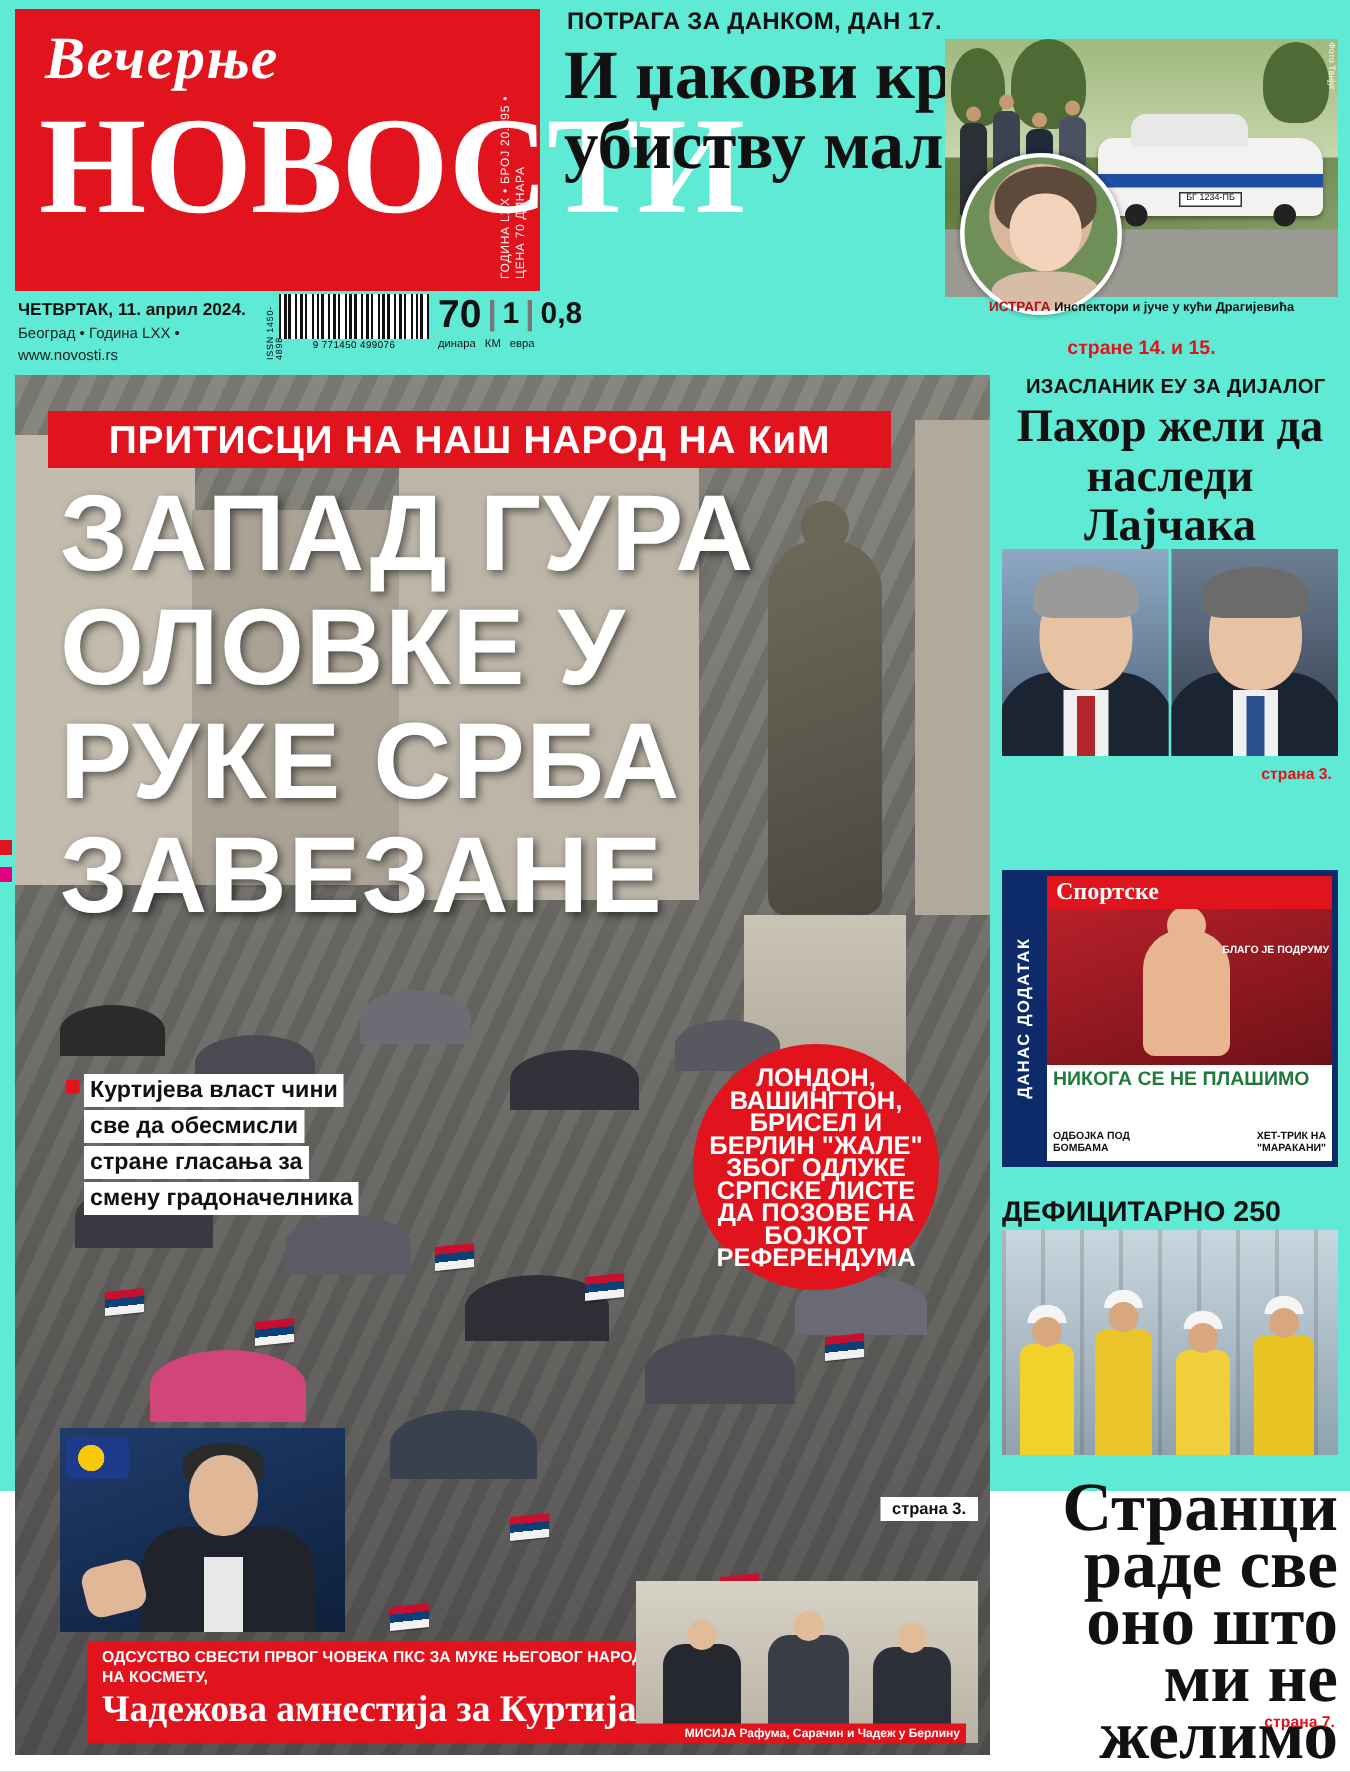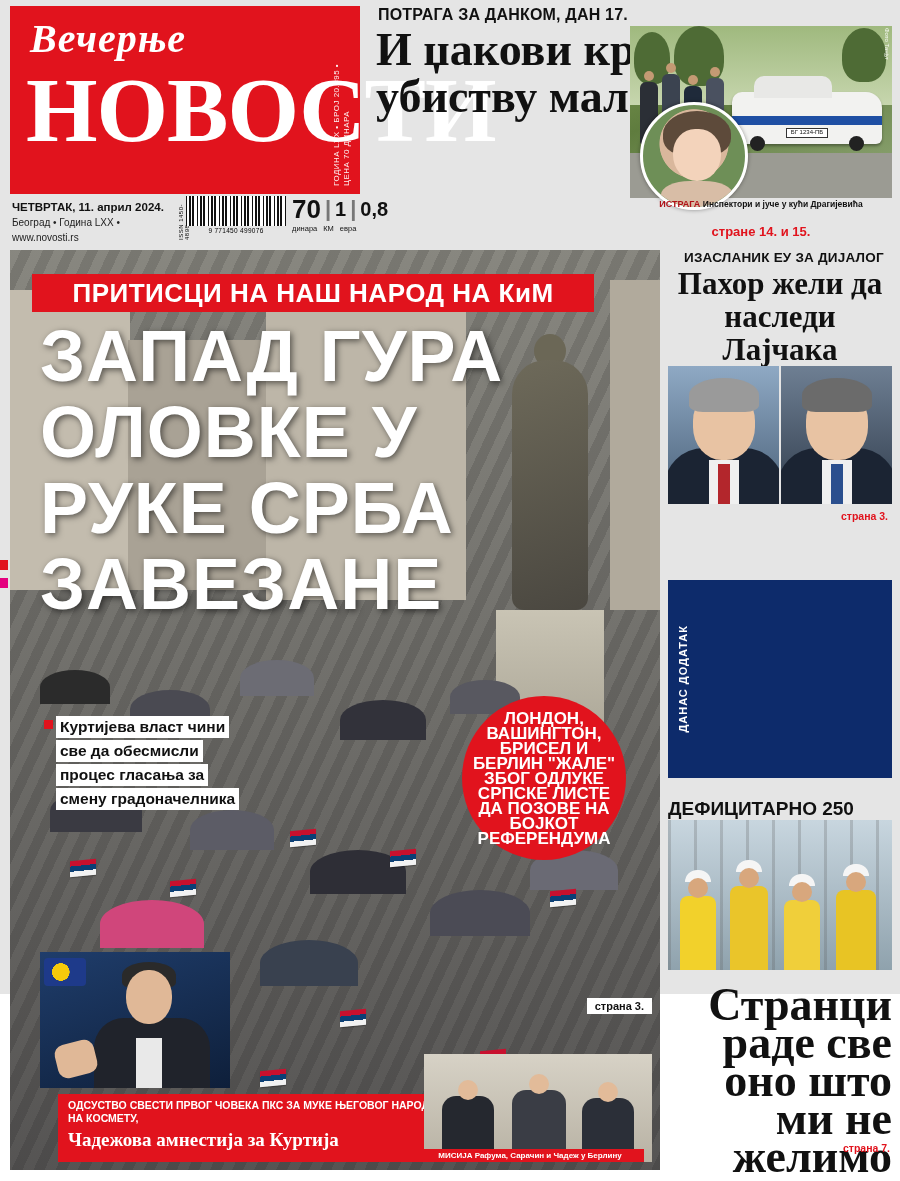--- a/index.html
+++ b/index.html
@@ -2,21 +2,21 @@
 <html><head>
 <meta charset="utf-8">
 <style>
   * { box-sizing: border-box; margin: 0; padding: 0; }
   html, body {
     width: 900px; height: 1181px;
     background: #ffffff;
     font-family: "Liberation Sans", sans-serif;
     overflow: hidden;
   }
-  .page { position: relative; width: 900px; height: 994px; background:#e5e5e5; }
+  .page { position: relative; width: 900px; height: 994px; background:#5eead4; }
 
   
   .masthead { position:absolute; left:0; top:0; width:900px; height:240px; }
   .logo-box {
     position:absolute; left:10px; top:6px; width:350px; height:188px;
     background:#e1131d; color:#fff; padding:10px 12px 0 14px;
   }
   .logo-vecernje {
     font-family:"Liberation Serif", serif; font-weight:bold; font-style:italic;
     font-size:40px; letter-spacing:1px; line-height:46px; padding-left:6px;
@@ -168,32 +168,32 @@
   .kurti-photo .khand { position:absolute; left:16px; bottom:12px; width:40px; height:34px;
     background:#e0b897; border-radius:10px; transform:rotate(-14deg); }
   .kurti-photo .flagmini { position:absolute; left:4px; top:6px; width:42px; height:28px;
     background:radial-gradient(circle at 40% 50%,#f6c90b 0 30%,#1e3a8a 31% 100%); border-radius:4px; }
   .bottom-bar {
     position:absolute; left:16px; bottom:8px; width:394px; background:#e1131d; color:#fff;
     padding:5px 10px 8px;
     margin-left:32px;
   }
   .bottom-bar .k { font-size:10.5px; font-weight:bold; line-height:13px; }
-  .bottom-bar .h { font-family:"Liberation Serif", serif; font-size:19px; font-weight:bold; line-height:29px; }
+  .bottom-bar .h { font-family:"Liberation Serif", serif; font-size:25px; font-weight:bold; line-height:29px; }
   .mission-photo {
     position:absolute; right:8px; bottom:8px; width:228px; height:108px;
     background:linear-gradient(#d7d2c6,#b8b2a4); overflow:hidden;
   }
   .mp-person { position:absolute; bottom:0; background:#25282f; border-radius:14px 14px 0 0; }
   .mp-person:after { content:""; position:absolute; left:50%; transform:translateX(-50%);
     top:-16px; width:20px; height:20px; background:#e2bb99; border-radius:50%; }
   .mission-cap {
     position:absolute; right:8px; bottom:-0px; width:228px;
     background:#e1131d; color:#fff; font-size:8px; font-weight:bold;
-    padding:2px 4px; text-align:center;
+    padding:2px 4px; text-align:right;
   }
   .strana2 { position:absolute; left:416px; bottom:8px; background:#e1131d; color:#fff;
     font-size:10px; font-weight:bold; padding:3px 8px; }
 
   
   .right-col { position:absolute; left:668px; top:250px; width:224px; height:920px; }
   .rc-kicker { font-size:13.5px; font-weight:bold; color:#111; letter-spacing:.2px;padding-left:16px; }
   .rc-head {
     font-family:"Liberation Serif", serif; font-weight:bold; font-size:31px;
     line-height:33px; color:#111; text-align:center; margin-top:2px;
@@ -384,21 +384,21 @@
       <div>ОЛОВКЕ У</div>
       <div>РУКЕ СРБА</div>
       <div>ЗАВЕЗАНЕ</div>
     </div>
 
     <div class="bullets">
       <div class="bullet">
         <span class="sq"></span>
         <span class="ln">Куртијева власт чини</span>
         <span class="ln">све да обесмисли</span>
-        <span class="ln">процес гласања за</span>
+        <span class="ln">стране гласања за</span>
         <span class="ln">смену градоначелника</span>
       </div>
     </div>
 
     <div class="circle-badge">ЛОНДОН, ВАШИНГТОН, БРИСЕЛ И БЕРЛИН "ЖАЛЕ" ЗБОГ ОДЛУКЕ СРПСКЕ ЛИСТЕ ДА ПОЗОВЕ НА БОЈКОТ РЕФЕРЕНДУМА</div>
 
     <div class="strana3">страна 3.</div>
 
     <div class="kurti-photo">
       <div class="flagmini"></div>
@@ -445,20 +445,30 @@
         <div class="pface"></div>
         <div class="phair" style="background:#6b6b6b;"></div>
       </div>
     </div>
     <div class="rc-page" style="position:absolute; top:256px; width:224px;">страна 3.</div>
 
     <div class="sport-box">
       <div class="sport-tab">
         <span>ДАНАС ДОДАТАК</span>
       </div>
+      <div class="sport-cover">
+        <div class="sc-head">Спортске</div>
+        <div class="sc-img">
+          <div class="sc-athlete"></div>
+          <div class="sc-corner">БЛАГО ЈЕ ПОДРУМУ</div>
+        </div>
+        <div class="sc-txt">НИКОГА СЕ НЕ ПЛАШИМО</div>
+        <div class="sc-small">ОДБОЈКА ПОД БОМБАМА</div>
+        <div class="sc-small2">ХЕТ-ТРИК НА "МАРАКАНИ"</div>
+      </div>
     </div>
 
     <div class="def-kicker">ДЕФИЦИТАРНО 250 ЗАНИМАЊА</div>
 
     <div class="workers-photo">
       <div class="scaffold"></div>
       <div class="wk" style="left:12px; width:36px; height:74px;"></div>
       <div class="wk" style="left:62px; width:38px; height:84px; background:#eac52a;"></div>
       <div class="wk" style="left:116px; width:36px; height:70px; background:#f0cf3a;"></div>
       <div class="wk" style="left:168px; width:40px; height:80px; background:#e8c424;"></div>

